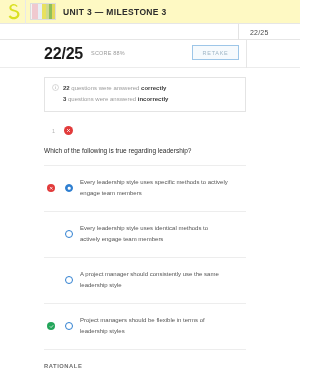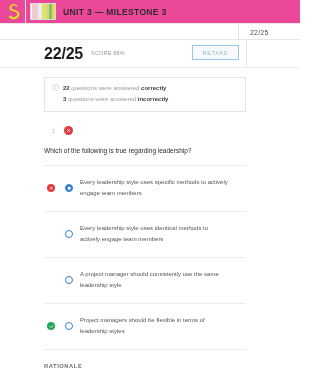--- a/index.html
+++ b/index.html
@@ -10,21 +10,21 @@
     overflow: hidden;
     background: #ffffff;
     font-family: "Liberation Sans", sans-serif;
     -webkit-font-smoothing: antialiased;
   }
 
   
   .topbar {
     position: relative;
     height: 24px;
-    background: #ec4899;
+    background: #fef9c3;
     border-bottom: 1px solid #e6e6e6;
     display: flex;
     align-items: center;
     padding-left: 5px;
   }
   .logo {
     width: 17px;
     height: 20px;
     flex: 0 0 auto;
     display: flex;

